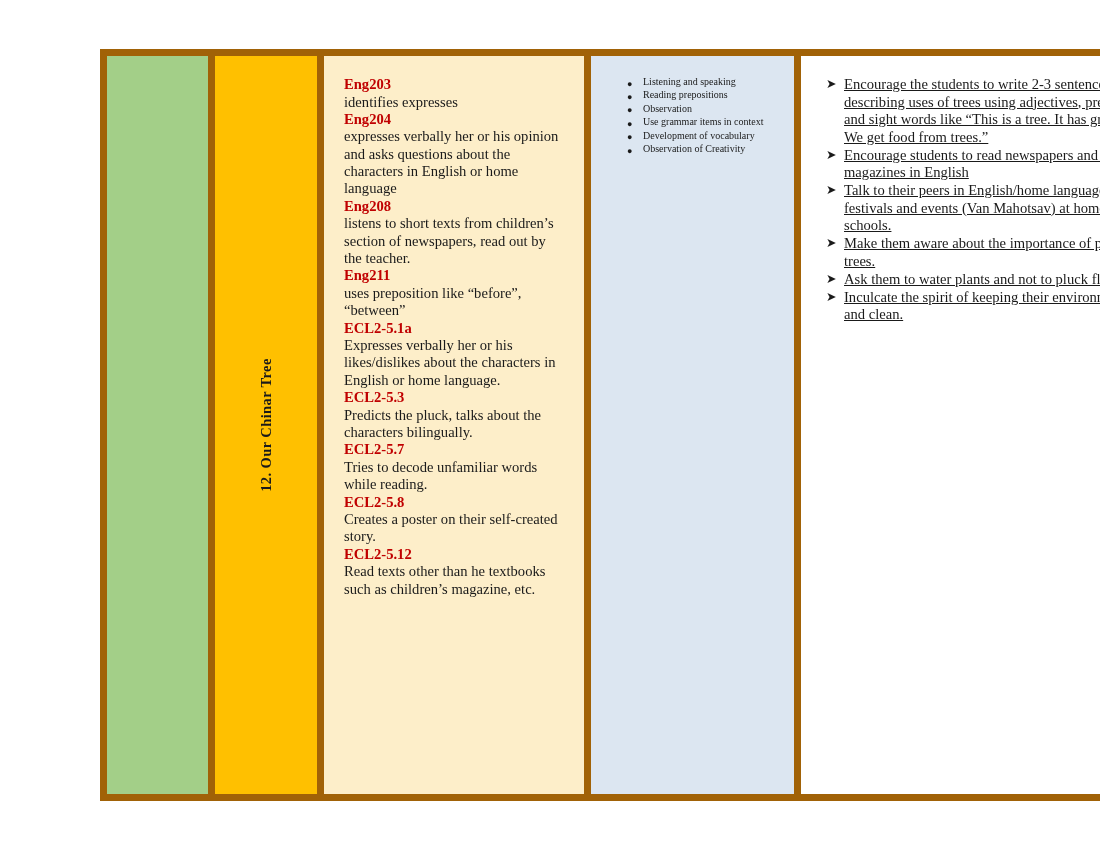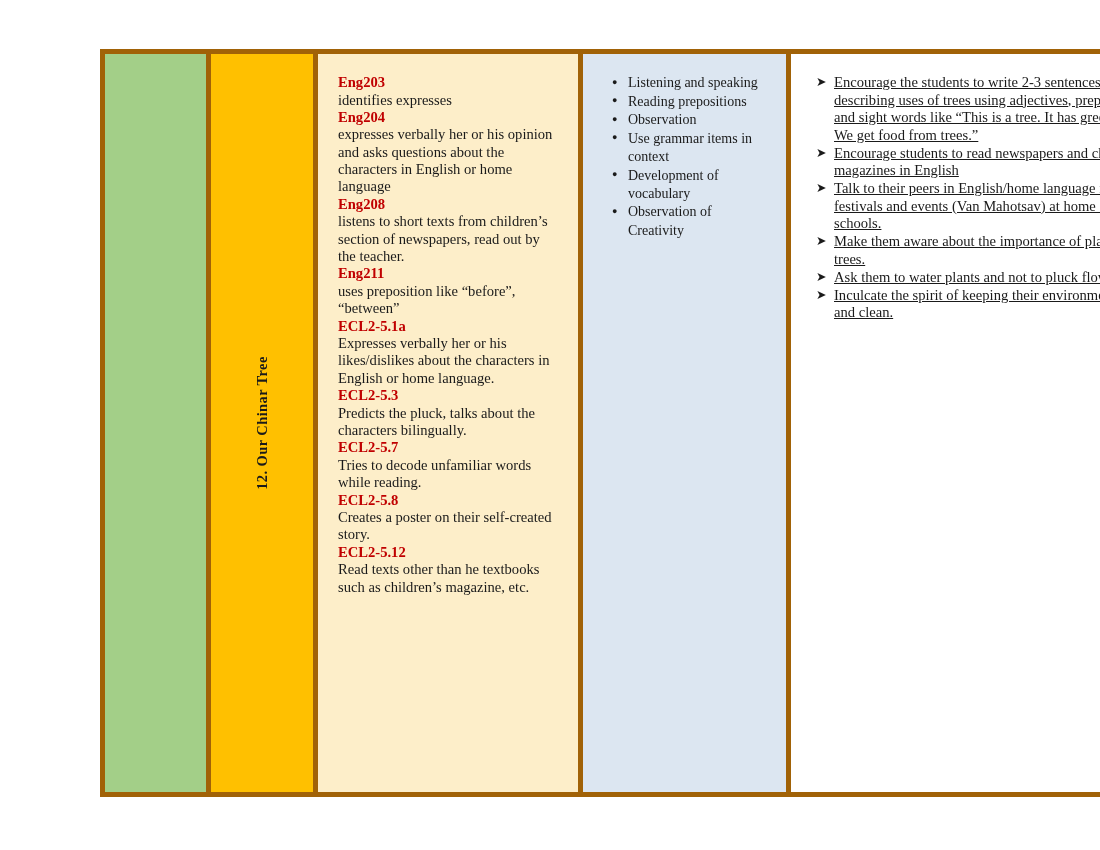--- a/index.html
+++ b/index.html
@@ -21,21 +21,21 @@
   }
   table.curriculum {
     position: absolute;
     left: 100px;
     top: 49px;
     width: 944px;
     border-collapse: collapse;
     table-layout: fixed;
   }
   table.curriculum td {
-    border: 5px solid #a16207;
+    border: 7px solid #a16207;
     vertical-align: top;
     padding: 12px;
     height: 714px;
   }
   td.col-green   { width: 77px;  background: #a3cf88; }
   td.col-orange  { width: 78px;  background: #ffc000; }
   td.col-cream   { width: 236px; background: #fdeec9; }
   td.col-blue    { width: 179px; background: #dce6f1; }
   td.col-white   { width: 370px; background: #ffffff; }
 
@@ -74,23 +74,23 @@
   }
   .comp-desc {
     color: #1a1a1a;
     font-size: 14.6px;
     line-height: 1.19;
     margin-bottom: 0px;
   }
 
   
   ul.skills {
-    margin: 8px 0 0 5px;
+    margin: 8px 0 0 12px;
     padding: 0 6px 0 26px;
-    font-size: 14px;
+    font-size: 10px;
     line-height: 1.295;
     color: #1a1a1a;
     list-style: none;
   }
   ul.skills li {
     position: relative;
     margin: 0 0 0.5px 0;
     padding-left: 2px;
   }
   ul.skills li::before {

